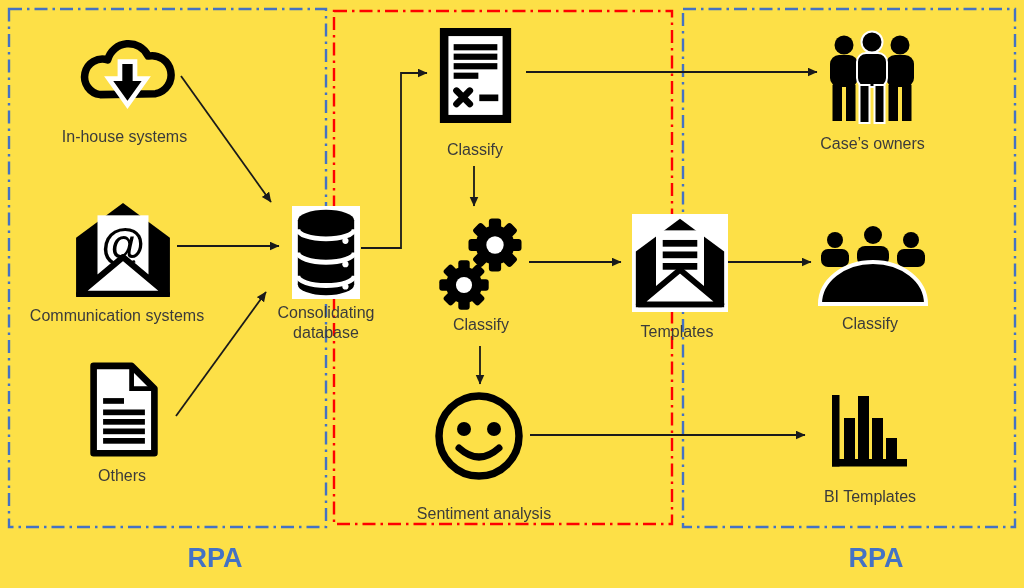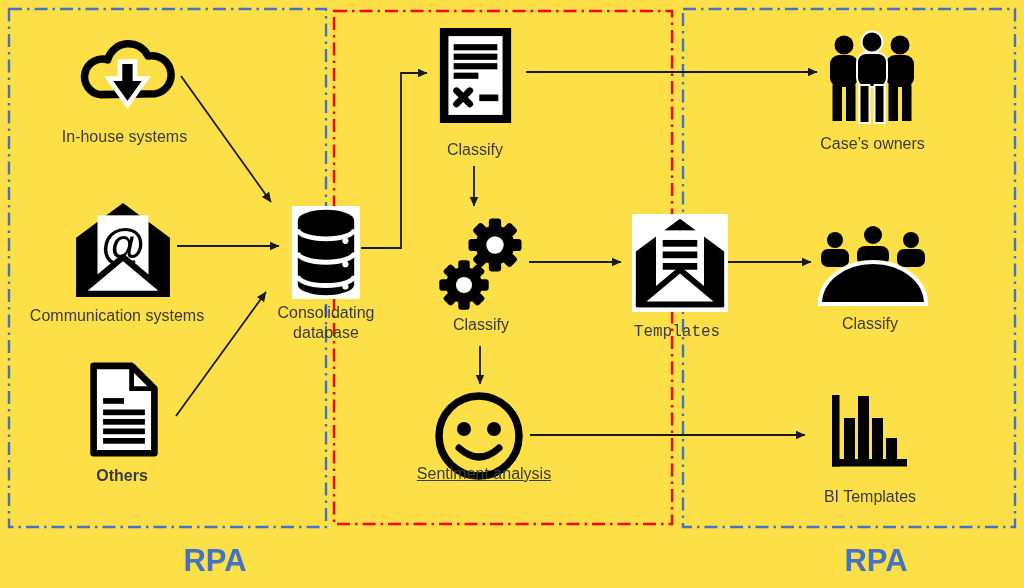--- a/index.html
+++ b/index.html
@@ -3,21 +3,21 @@
 <meta charset="utf-8">
 <style>
   html,body{margin:0;padding:0;background:#fff;}
   .canvas{position:relative;width:1024px;height:588px;background:#fde047;
           font-family:"Liberation Sans",sans-serif;overflow:hidden;}
   .layer{position:absolute;left:0;top:0;width:1024px;height:588px;}
   .icon{position:absolute;}
   .icon svg{display:block;width:100%;height:100%;}
   .white-bg{background:#ffffff;}
   .node-label{position:absolute;text-align:center;color:#3b3b3b;font-size:16px;line-height:1.25;}
-  .zone-label{position:absolute;text-align:center;font-weight:bold;font-size:31px;}
+  .zone-label{position:absolute;text-align:center;font-weight:bold;font-size:27px;}
   .zone-blue{color:#4472C4;}
   .zone-red{color:#FF0000;}
 </style>
 </head>
 <body>
 
 <div class="canvas">
 
   <svg class="layer" viewBox="0 0 1024 588">
     <defs>
@@ -66,21 +66,21 @@
     <svg viewBox="0 0 80 100">
       <path d="M8,4 H48 L72,28 V96 H8 Z" fill="#fff" stroke="#000" stroke-width="7" stroke-linejoin="round"></path>
       <path d="M48,6 V28 H70" fill="none" stroke="#000" stroke-width="5"></path>
       <rect x="18" y="38" width="22" height="6" fill="#000"></rect>
       <rect x="18" y="50" width="44" height="6" fill="#000"></rect>
       <rect x="18" y="60" width="44" height="6" fill="#000"></rect>
       <rect x="18" y="70" width="44" height="6" fill="#000"></rect>
       <rect x="18" y="80" width="44" height="6" fill="#000"></rect>
     </svg>
   </div>
-  <div class="node-label" style="left:62px;top:466px;width:120px;font-weight:bold;">Others</div>
+  <div class="node-label" style="left:62px;top:466px;width:120px;">Others</div>
 
   <div class="icon white-bg" style="left:292px;top:206px;width:68px;height:93px;">
     <svg viewBox="0 0 70 92">
       <ellipse cx="35" cy="13" rx="29" ry="11" fill="#000"></ellipse>
       <rect x="6" y="13" width="58" height="66" fill="#000"></rect>
       <ellipse cx="35" cy="79" rx="29" ry="11" fill="#000"></ellipse>
       <path d="M6,22 a29,10 0 0 0 58,0" fill="none" stroke="#fff" stroke-width="5"></path>
       <path d="M6,46 a29,10 0 0 0 58,0" fill="none" stroke="#fff" stroke-width="5"></path>
       <path d="M6,70 a29,10 0 0 0 58,0" fill="none" stroke="#fff" stroke-width="5"></path>
       <circle cx="55" cy="34" r="3.2" fill="#fff"></circle>
@@ -122,33 +122,33 @@
   <div class="node-label" style="left:421px;top:315px;width:120px;">Classify</div>
 
   <div class="icon" style="left:433px;top:391px;width:92px;height:91px;">
     <svg viewBox="0 0 92 91">
       <circle cx="46" cy="45" r="40" fill="none" stroke="#000" stroke-width="7.5"></circle>
       <circle cx="31" cy="38" r="7" fill="#000"></circle>
       <circle cx="61" cy="38" r="7" fill="#000"></circle>
       <path d="M26,57 Q46,75 66,57" fill="none" stroke="#000" stroke-width="7" stroke-linecap="round"></path>
     </svg>
   </div>
-  <div class="node-label" style="left:404px;top:464px;width:160px;text-decoration:underline;">Sentiment analysis</div>
+  <div class="node-label" style="left:404px;top:504px;width:160px;">Sentiment analysis</div>
 
   <div class="icon white-bg" style="left:632px;top:214px;width:96px;height:98px;">
     <svg viewBox="0 0 100 100">
       <path d="M50,4 L96,38 V96 H4 V38 Z" fill="#000"></path>
       <rect x="25" y="16" width="50" height="58" fill="#fff"></rect>
       <rect x="32" y="26" width="36" height="7" fill="#000"></rect>
       <rect x="32" y="38" width="36" height="7" fill="#000"></rect>
       <rect x="32" y="50" width="36" height="7" fill="#000"></rect>
       <path d="M7,93 L50,57 L93,93 Z" fill="#fff" stroke="#000" stroke-width="6" stroke-linejoin="round"></path>
     </svg>
   </div>
-  <div class="node-label" style="left:617px;top:322px;width:120px;font-family:Liberation Mono, monospace;">Templates</div>
+  <div class="node-label" style="left:617px;top:322px;width:120px;">Templates</div>
 
   <div class="icon" style="left:822px;top:28px;width:100px;height:99px;">
     <svg viewBox="0 0 100 99">
       <g fill="#000">
         <circle cx="22" cy="17" r="9.5"></circle>
         <rect x="8" y="27" width="28" height="32" rx="9"></rect>
         <rect x="10.5" y="57" width="9.5" height="36"></rect>
         <rect x="24" y="57" width="9.5" height="36"></rect>
         <circle cx="78" cy="17" r="9.5"></circle>
         <rect x="64" y="27" width="28" height="32" rx="9"></rect>

